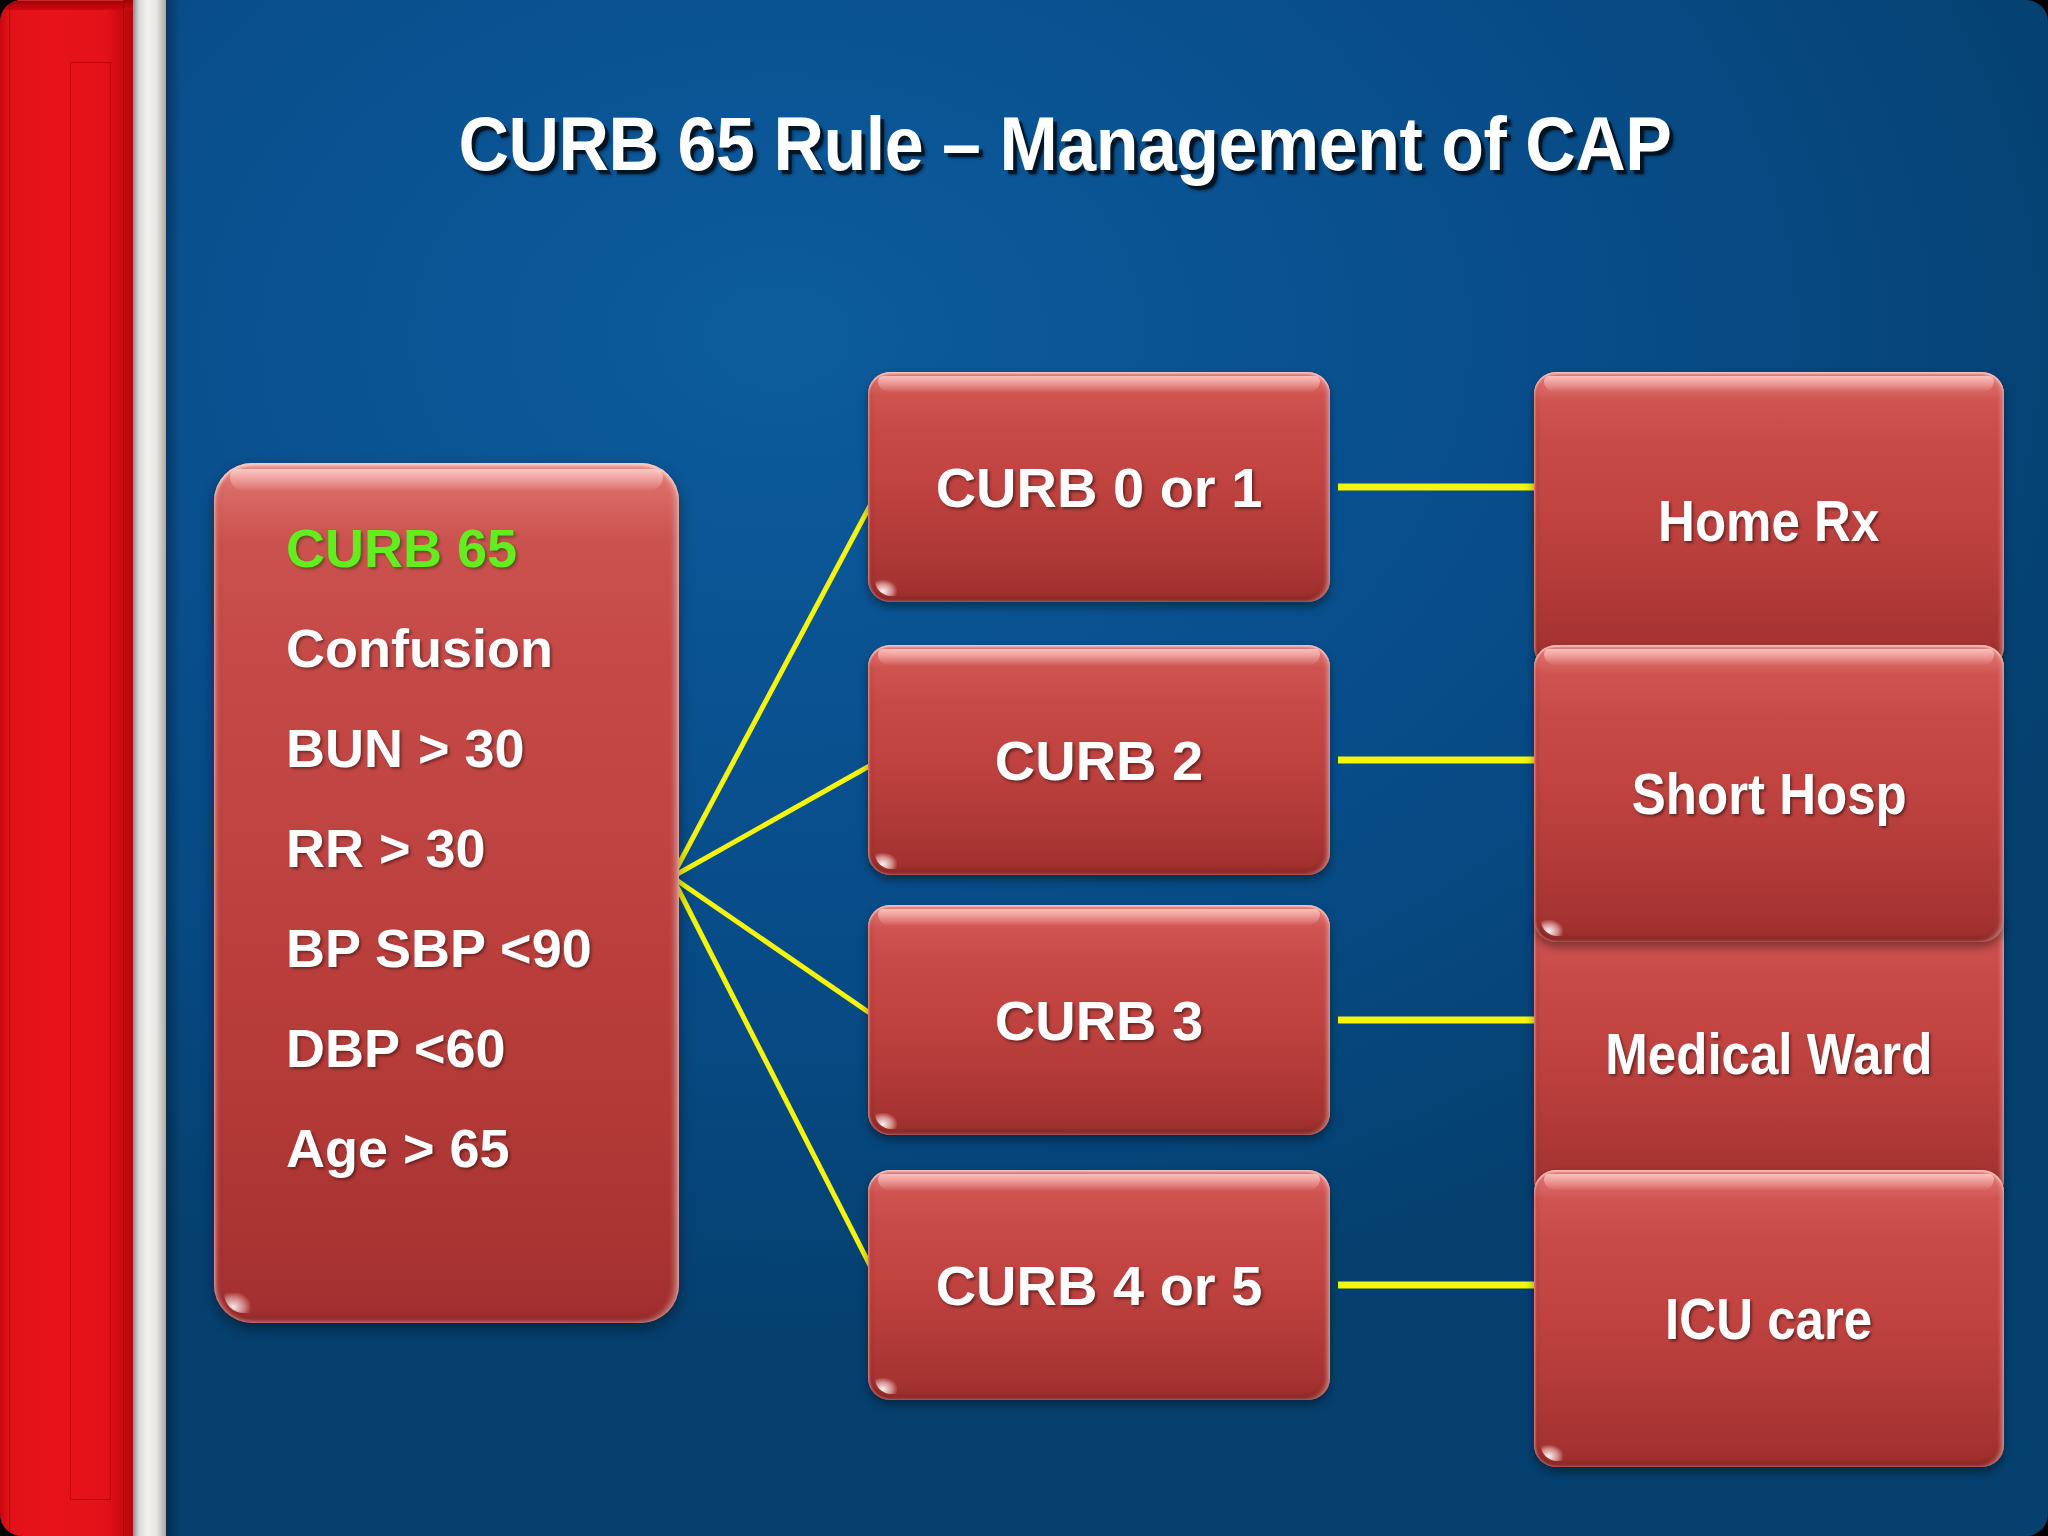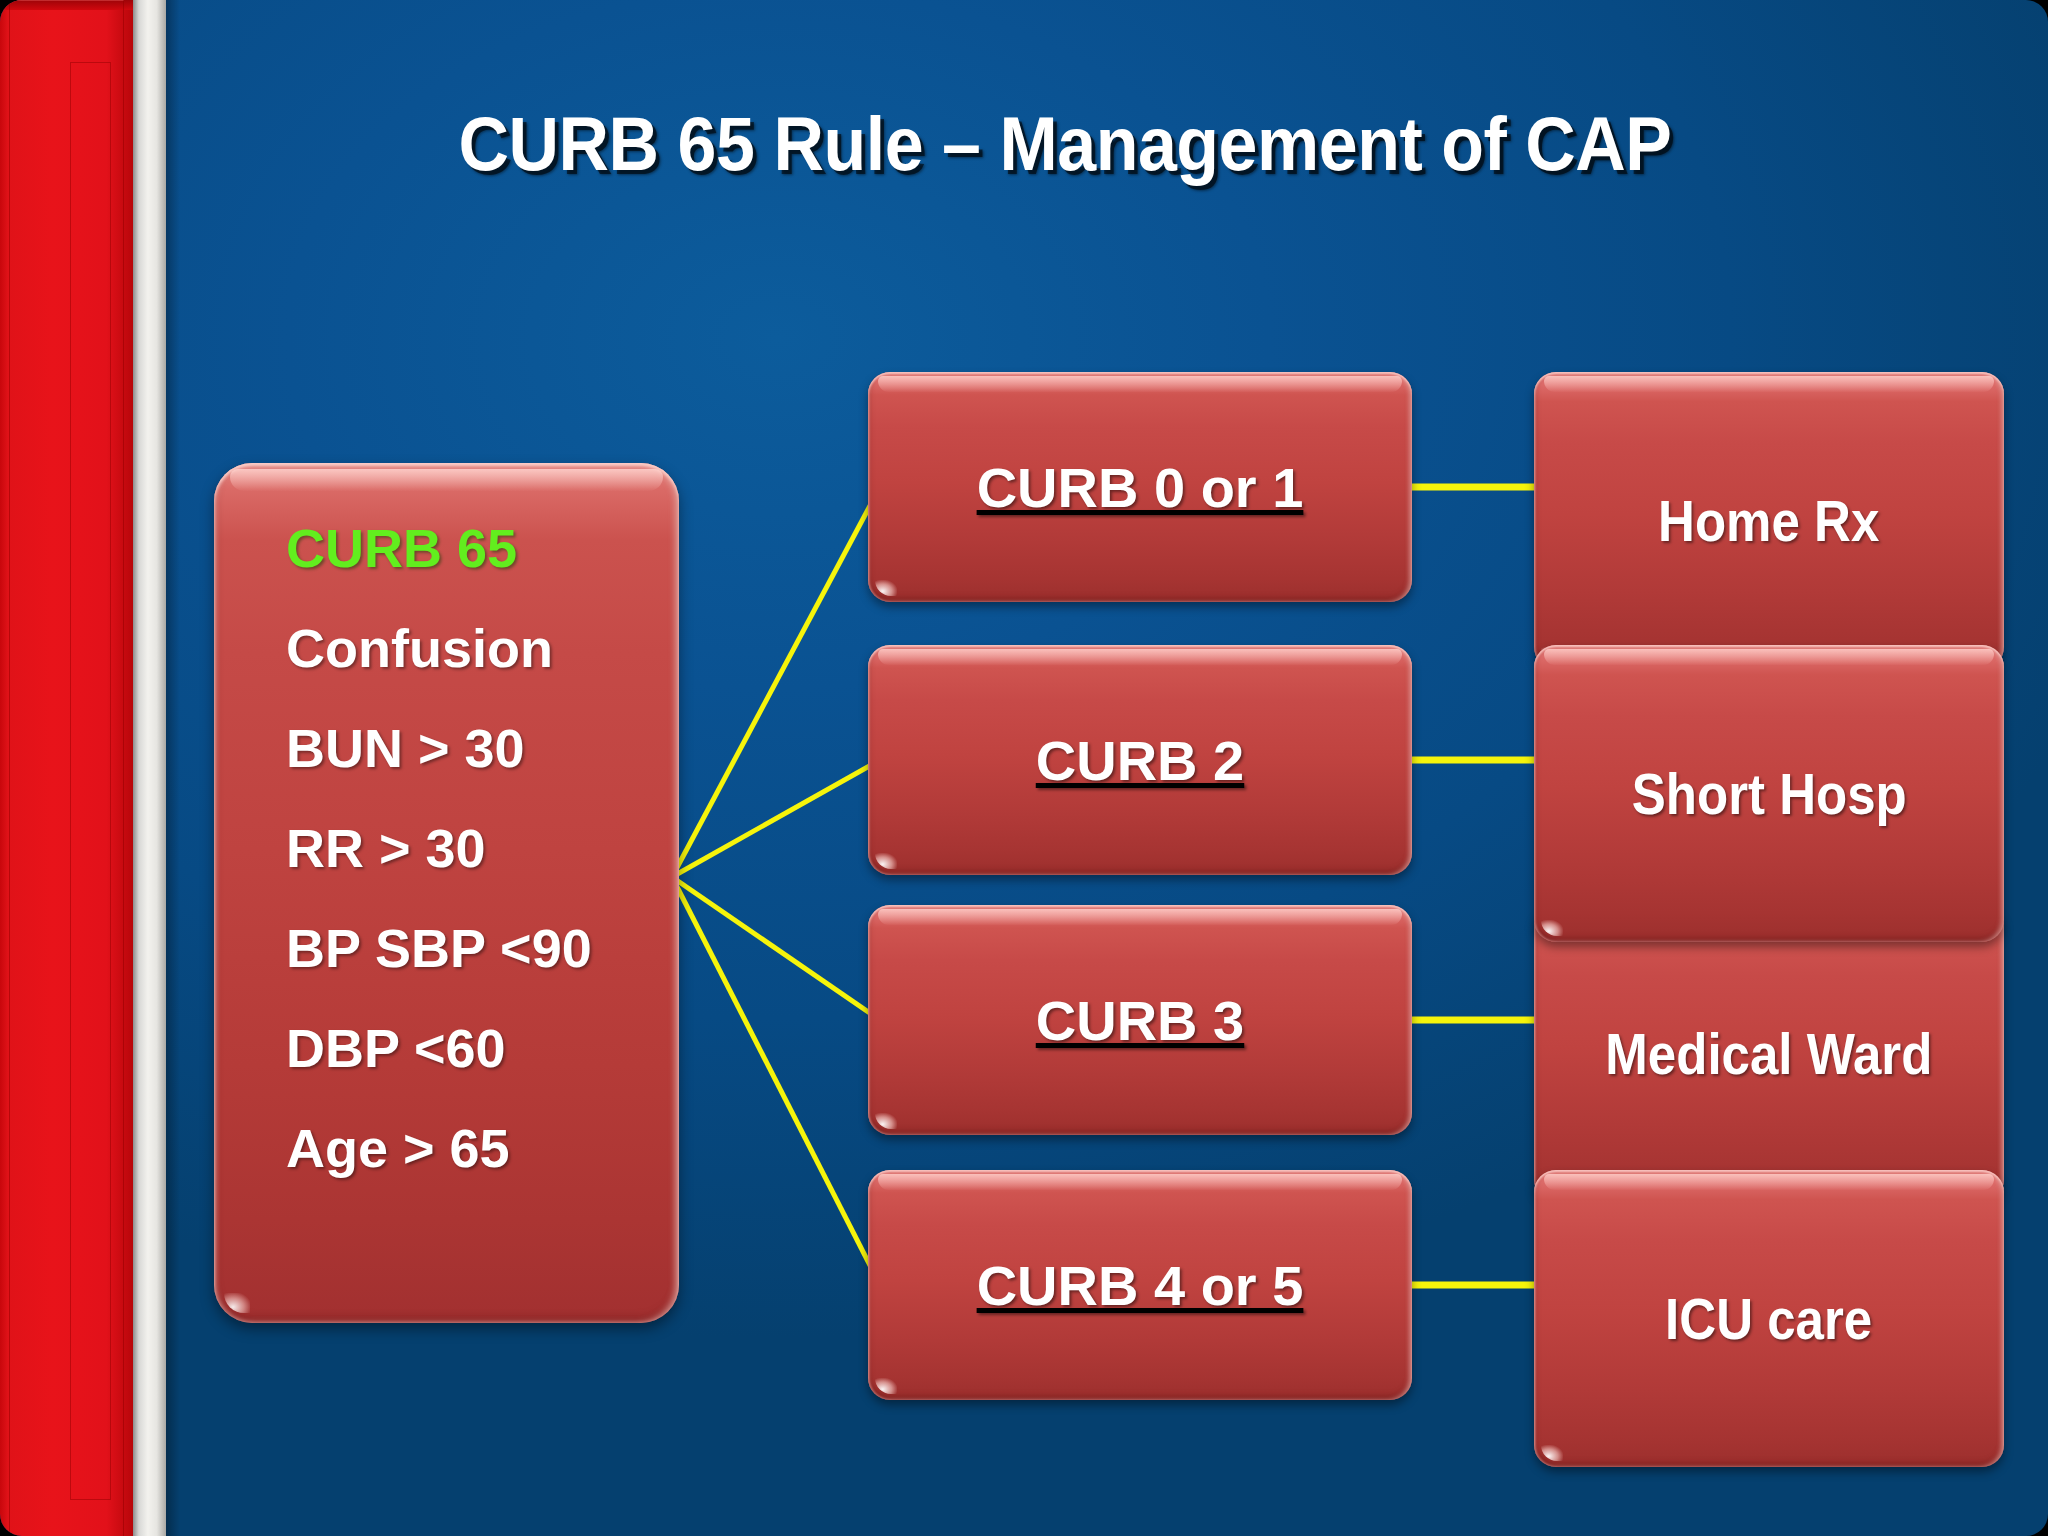--- a/index.html
+++ b/index.html
@@ -90,21 +90,21 @@
 
   .rbox .label{
     position:relative;z-index:2;
     color:#ffffff;
     font-weight:bold;
     text-shadow:2px 2px 3px rgba(0,0,0,.45);
     white-space:nowrap;
   }
 
   
-  .curb-box{width:544px;height:230px;text-decoration:underline;}
+  .curb-box{width:462px;height:230px;}
   .curb-box .label{font-size:56px;letter-spacing:0px;}
 
   
   .out-box{width:470px;height:297px;}
   .out-box .label{font-size:58px;transform:scaleX(0.88);transform-origin:50% 50%;}
 
   
   .panel{
     position:absolute;left:214px;top:463px;width:465px;height:860px;
     border-radius:38px;

